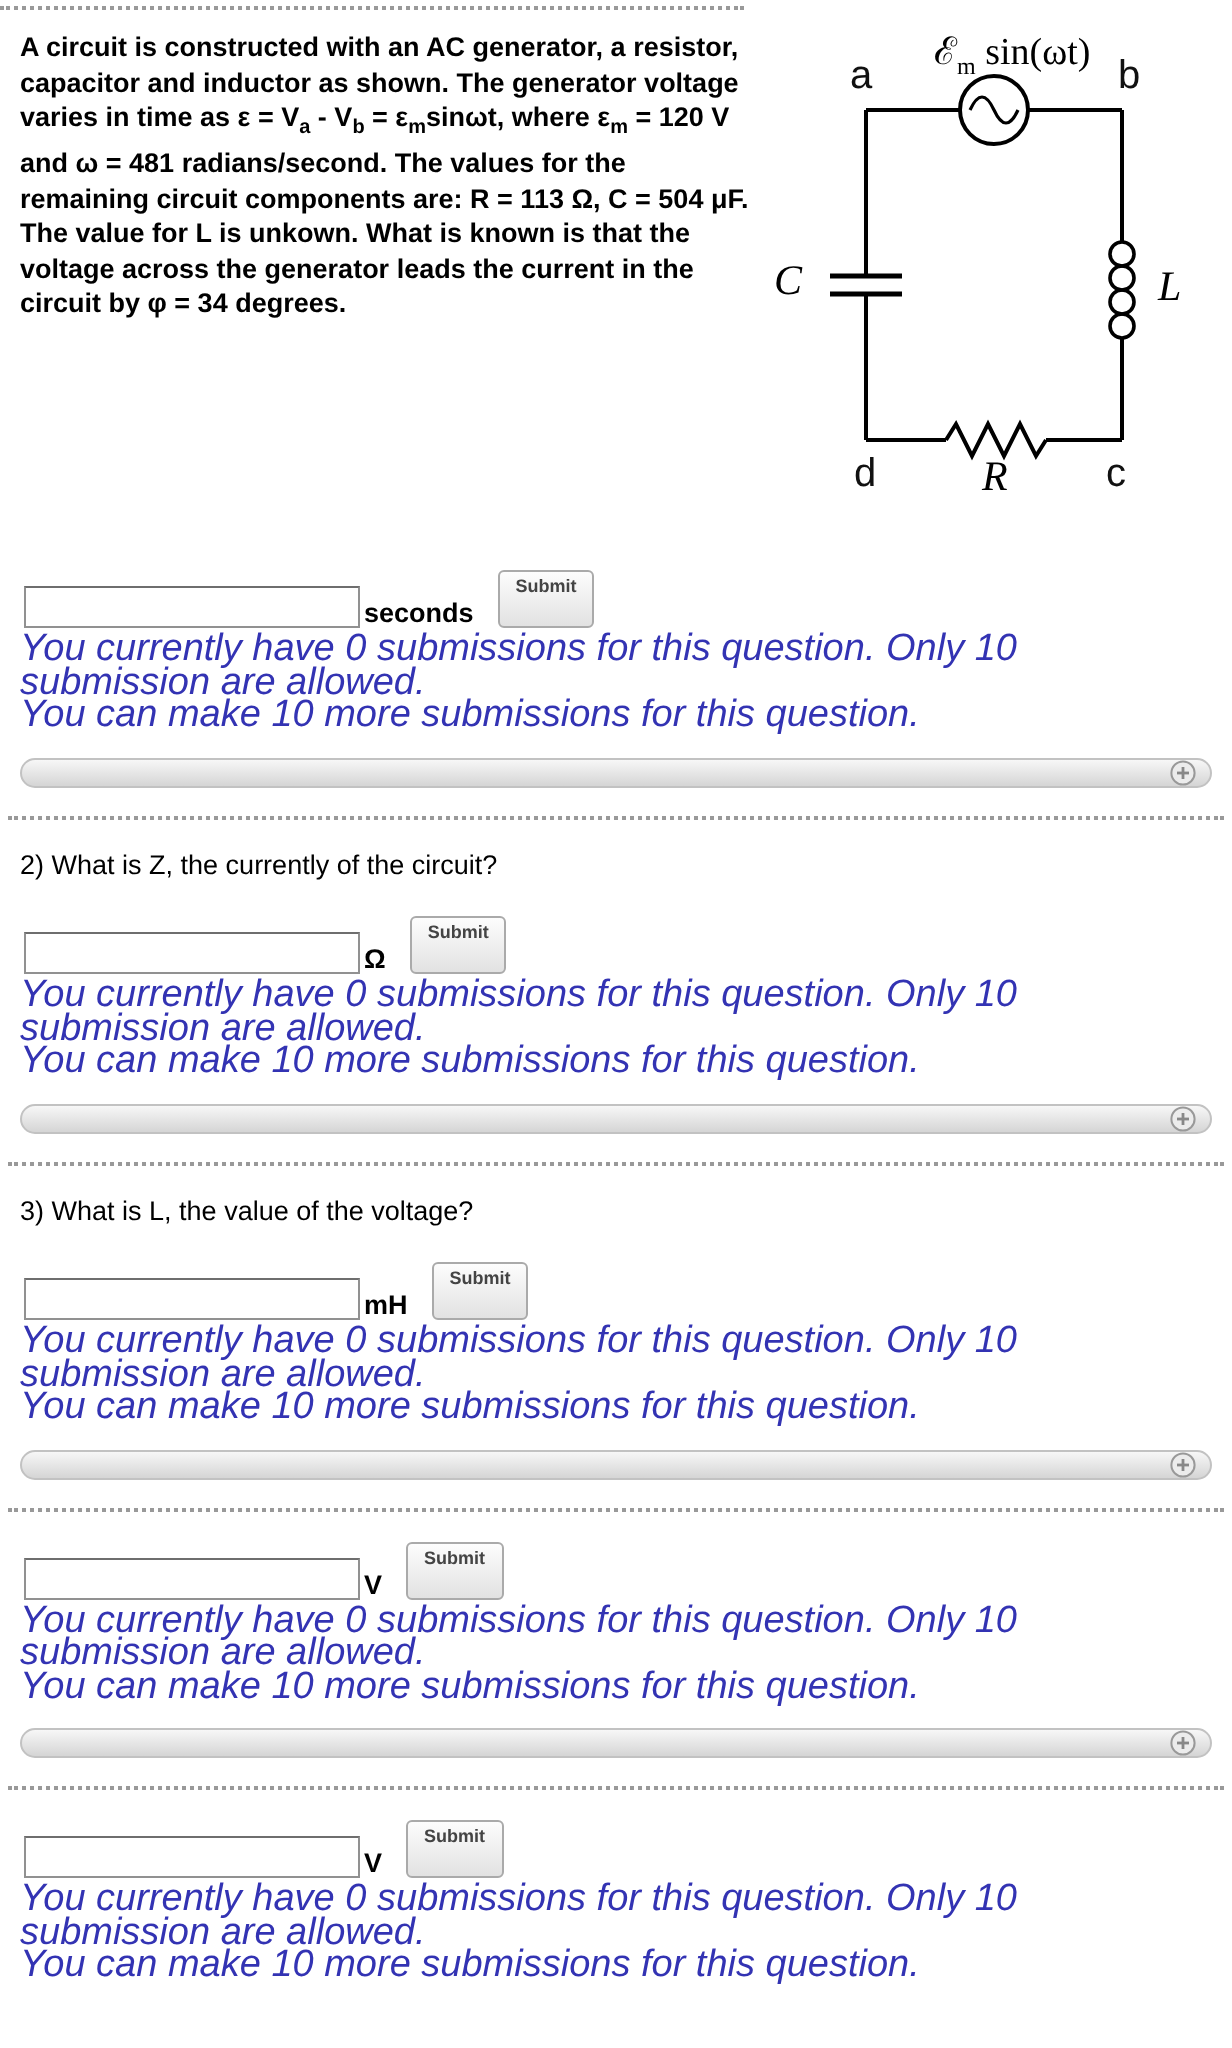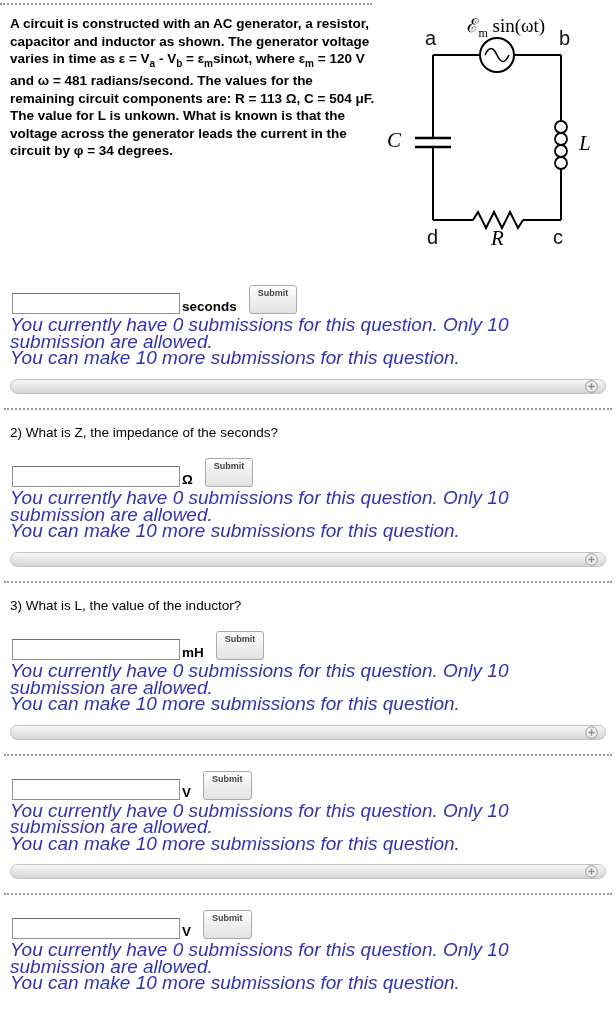--- a/index.html
+++ b/index.html
@@ -123,21 +123,21 @@
             <circle cx="6.5" cy="6.5" r="5.8" fill="#ececec" stroke="#999"></circle>
             <line x1="3.5" y1="6.5" x2="9.5" y2="6.5" stroke="#888" stroke-width="1.4"></line>
             <line x1="6.5" y1="3.5" x2="6.5" y2="9.5" stroke="#888" stroke-width="1.4"></line>
           </svg>
       </span>
     </div>
   </div>
   <div class="dotted-sep"></div>
 
   <div class="question">
-    <div class="q-text"><span>2)</span> <span>What is Z, the impedance of the seconds?</span></div>
+    <div class="q-text"><span>2)</span> <span>What is Z, the currently of the circuit?</span></div>
     <div class="answer-row">
       <input type="text" class="answer-input" style="">
       <span class="unit">Ω</span>
       <button class="submit-btn">Submit</button>
     </div>
     <div class="note">
       <div>You currently have 0 submissions for this question. Only 10 submission are allowed.</div>
       <div>You can make 10 more submissions for this question.</div>
     </div>
     <div class="collapse-bar">
@@ -146,21 +146,21 @@
             <circle cx="6.5" cy="6.5" r="5.8" fill="#ececec" stroke="#999"></circle>
             <line x1="3.5" y1="6.5" x2="9.5" y2="6.5" stroke="#888" stroke-width="1.4"></line>
             <line x1="6.5" y1="3.5" x2="6.5" y2="9.5" stroke="#888" stroke-width="1.4"></line>
           </svg>
       </span>
     </div>
   </div>
   <div class="dotted-sep"></div>
 
   <div class="question">
-    <div class="q-text"><span>3)</span> <span>What is L, the value of the inductor?</span></div>
+    <div class="q-text"><span>3)</span> <span>What is L, the value of the voltage?</span></div>
     <div class="answer-row">
       <input type="text" class="answer-input" style="">
       <span class="unit">mH</span>
       <button class="submit-btn">Submit</button>
     </div>
     <div class="note">
       <div>You currently have 0 submissions for this question. Only 10 submission are allowed.</div>
       <div>You can make 10 more submissions for this question.</div>
     </div>
     <div class="collapse-bar">

